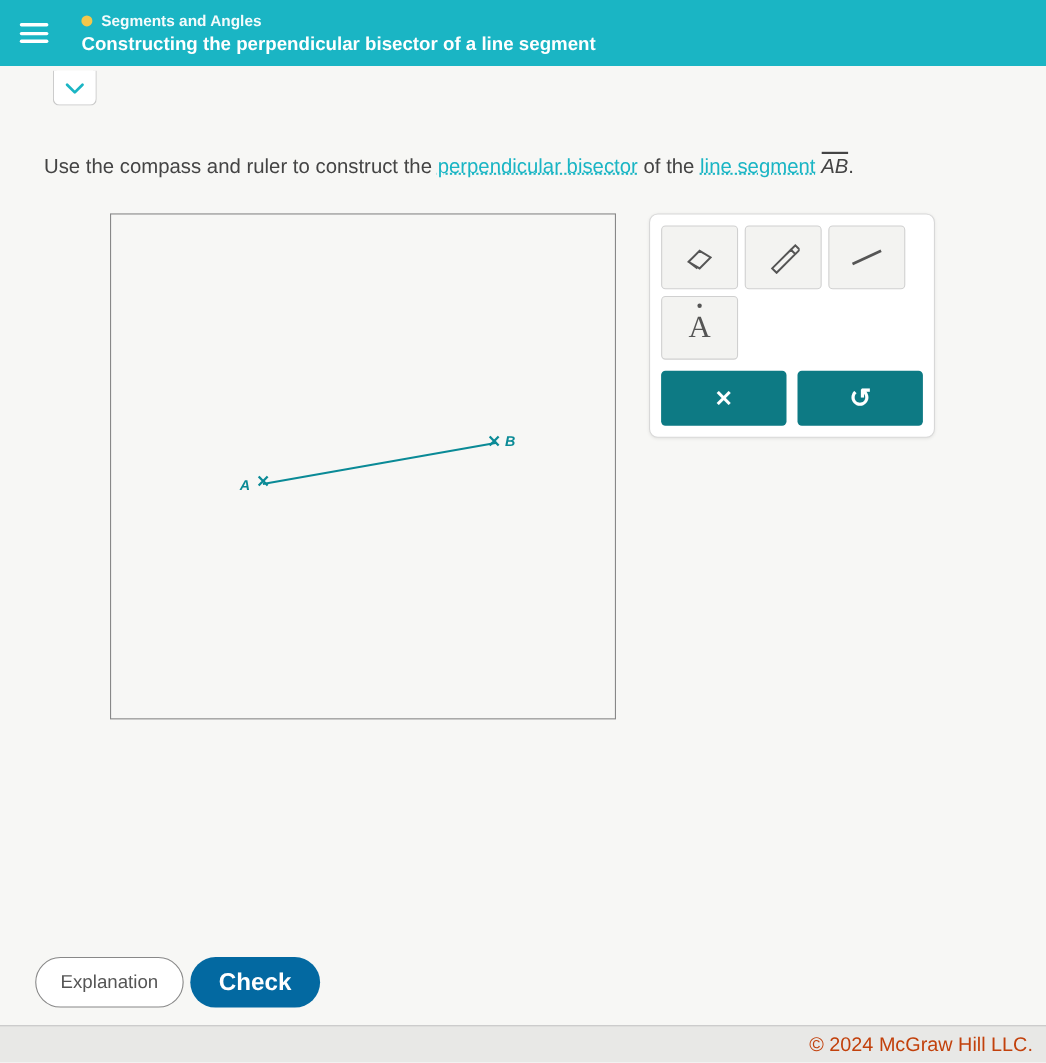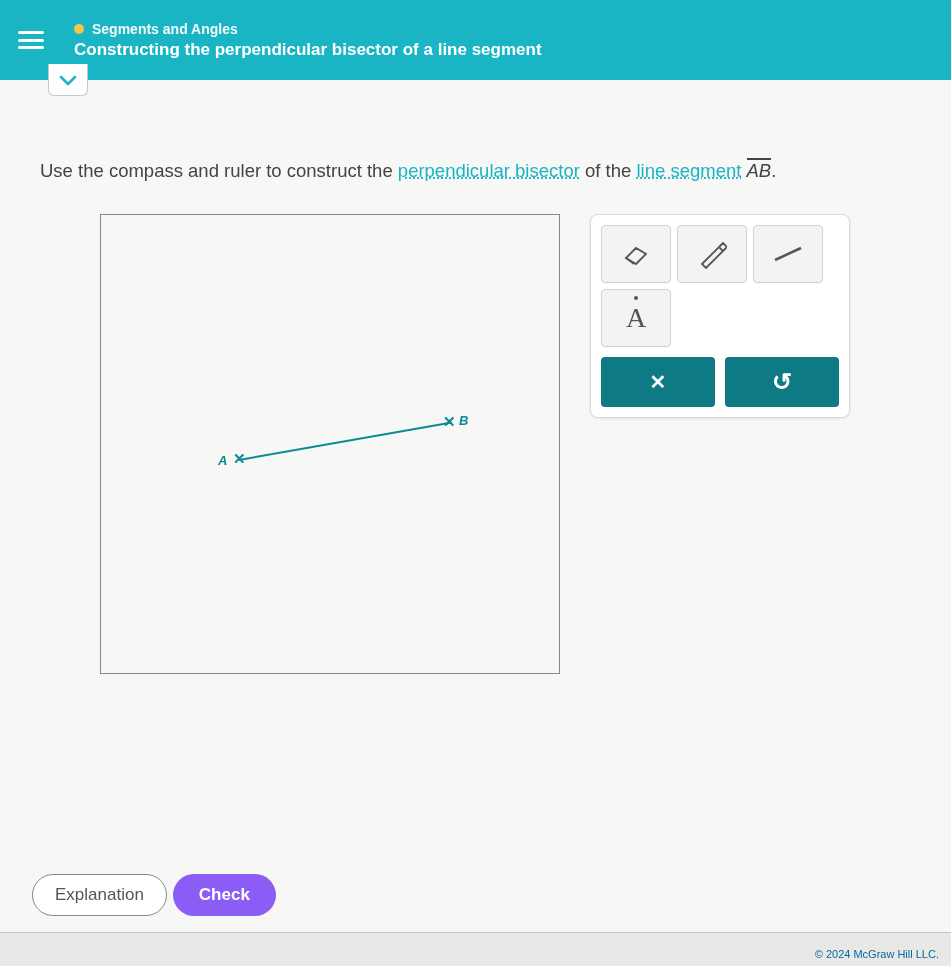--- a/index.html
+++ b/index.html
@@ -10,21 +10,21 @@
     body {
       font-family: Arial, Helvetica, sans-serif;
       background: #f7f7f5;
       width: 951px;
       height: 966px;
       position: relative;
       overflow: hidden;
     }
     .header {
       background: #1ab5c4;
-      height: 80px;
+      height: 60px;
       display: flex;
       align-items: center;
       padding: 0 18px;
       color: #fff;
     }
     .hamburger {
       display: flex;
       flex-direction: column;
       justify-content: space-between;
       width: 26px;
@@ -197,35 +197,35 @@
     .explanation-btn {
       background: #fff;
       border: 1.5px solid #888;
       color: #555;
       border-radius: 24px;
       padding: 10px 22px;
       font-size: 17px;
       cursor: pointer;
     }
     .check-btn {
-      background: #8b5cf6;
+      background: #0369a1;
       border: none;
       color: #fff;
       border-radius: 24px;
       padding: 10px 26px;
-      font-size: 17px;
+      font-size: 22px;
       font-weight: 600;
       cursor: pointer;
     }
     .copyright {
       position: absolute;
       bottom: 6px;
       right: 12px;
-      color: #0369a1;
-      font-size: 11px;
+      color: #c2410c;
+      font-size: 18px;
     }
     .bottom-strip {
       position: absolute;
       bottom: 0;
       left: 0;
       right: 0;
       height: 34px;
       background: #e8e8e6;
       border-top: 1px solid #c5c5c5;
     }

